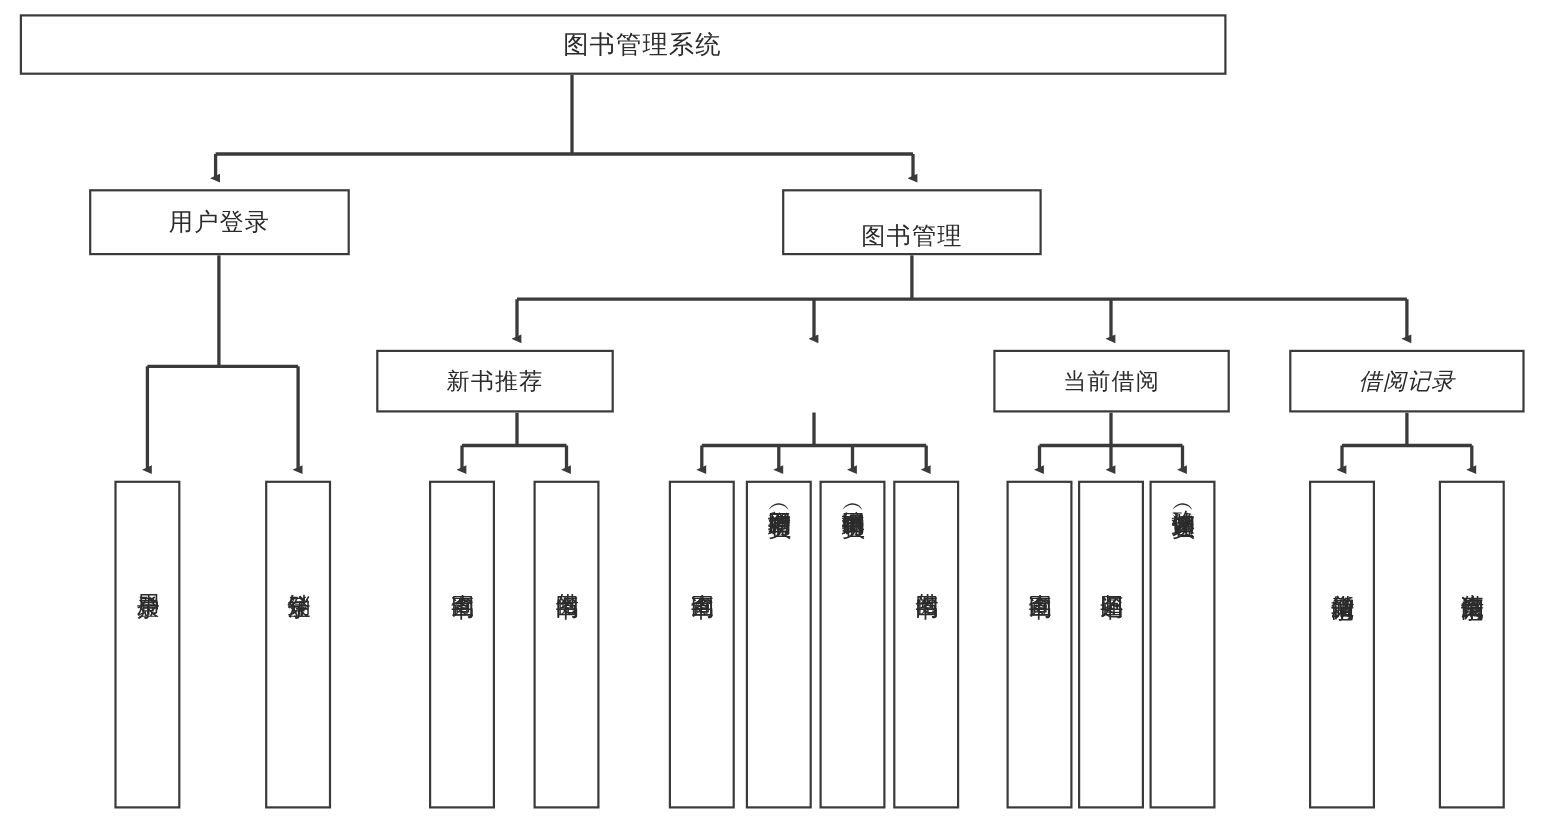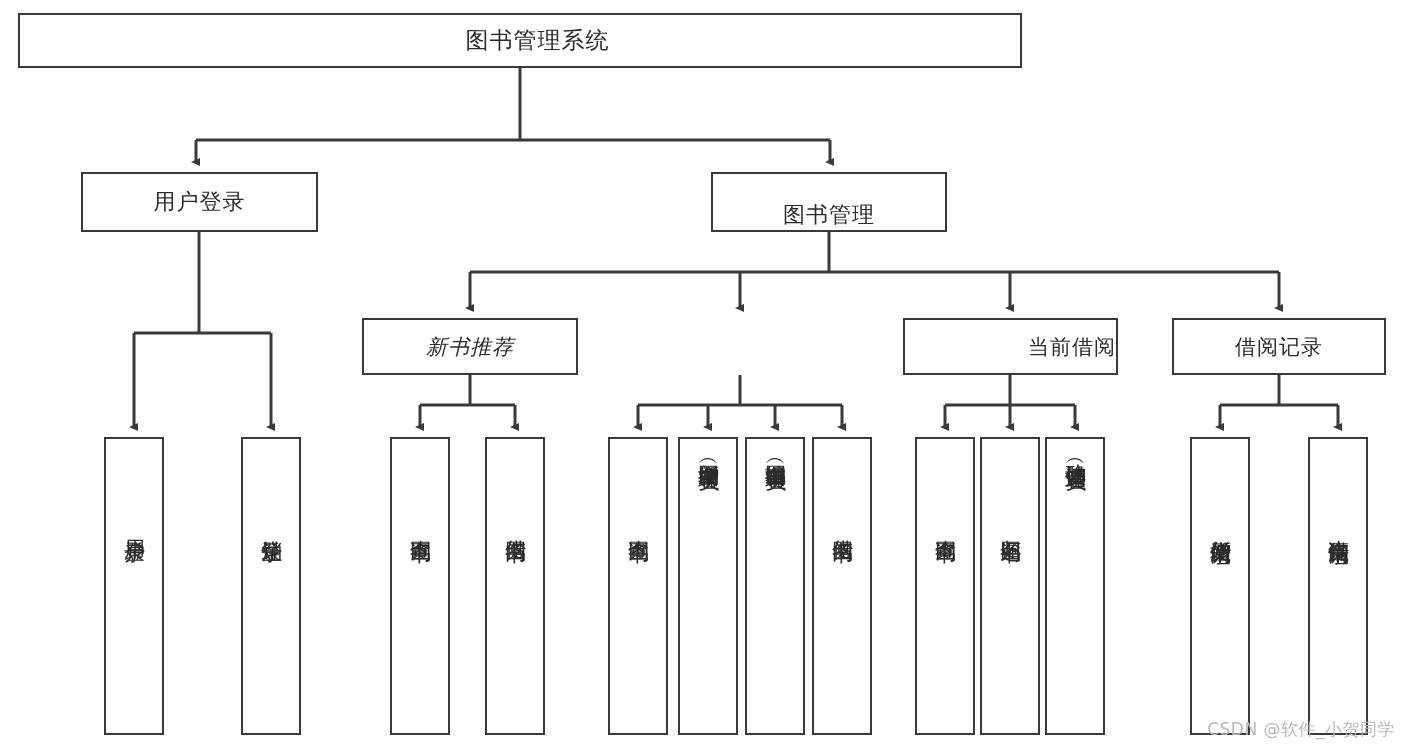--- a/index.html
+++ b/index.html
@@ -126,38 +126,38 @@
       <path d="M1010,405 L1010,427" marker-end="url(#arrow)"></path>
       <path d="M1075,405 L1075,427" marker-end="url(#arrow)"></path>
 
       <path d="M1279,375 L1279,405"></path>
       <path d="M1220,405 L1338,405"></path>
       <path d="M1220,405 L1220,427" marker-end="url(#arrow)"></path>
       <path d="M1338,405 L1338,427" marker-end="url(#arrow)"></path>
     </g>
   </svg>
 
-  <div class="node root" style="left: 18px; top: 13px; width: 1004px; height: 55px; padding-left: 35px;">
+  <div class="node root" style="left: 18px; top: 13px; width: 1097px; height: 55px; padding-left: 35px;">
     <span class="htext">图书管理系统</span>
   </div>
 
   <div class="node level2" style="left: 81px; top: 172px; width: 237px; height: 60px;">
     <span class="htext">用户登录</span>
   </div>
   <div class="node level2" style="left: 711px; top: 172px; width: 236px; height: 60px; align-items: flex-end;">
     <span class="htext">图书管理</span>
   </div>
 
-  <div class="node level3" style="left: 362px; top: 318px; width: 216px; height: 57px; font-style: italic;">
+  <div class="node level3" style="left: 342px; top: 318px; width: 216px; height: 57px;">
     <span class="htext">新书推荐</span>
   </div>
-  <div class="node level3" style="left: 903px; top: 318px; width: 215px; height: 57px; justify-content: flex-end;">
+  <div class="node level3" style="left: 903px; top: 318px; width: 215px; height: 57px;">
     <span class="htext">当前借阅</span>
   </div>
-  <div class="node level3" style="left: 1172px; top: 318px; width: 214px; height: 57px;">
+  <div class="node level3" style="left: 1172px; top: 318px; width: 214px; height: 57px; font-style: italic;">
     <span class="htext">借阅记录</span>
   </div>
 
   <div class="node leaf leaf-mid" style="left: 104px; top: 437px; width: 60px; height: 298px;">
     <span class="vtext">用户登录</span>
   </div>
   <div class="node leaf leaf-mid" style="left: 241px; top: 437px; width: 60px; height: 298px;">
     <span class="vtext">注销登录</span>
   </div>
   <div class="node leaf leaf-mid" style="left: 390px; top: 437px; width: 60px; height: 298px;">
@@ -187,15 +187,14 @@
   <div class="node leaf leaf-tall" style="left: 1045px; top: 437px; width: 60px; height: 298px;">
     <span class="vtext">确认归还（管理员）</span>
   </div>
   <div class="node leaf leaf-mid" style="left: 1190px; top: 437px; width: 60px; height: 298px;">
     <span class="vtext">新增借阅记录</span>
   </div>
   <div class="node leaf leaf-mid" style="left: 1308px; top: 437px; width: 60px; height: 298px;">
     <span class="vtext">查询借阅记录</span>
   </div>
 
-  <div id="watermark">CSDN @软件_小贺同学</div>
 
 </div>
 
 </body></html>

